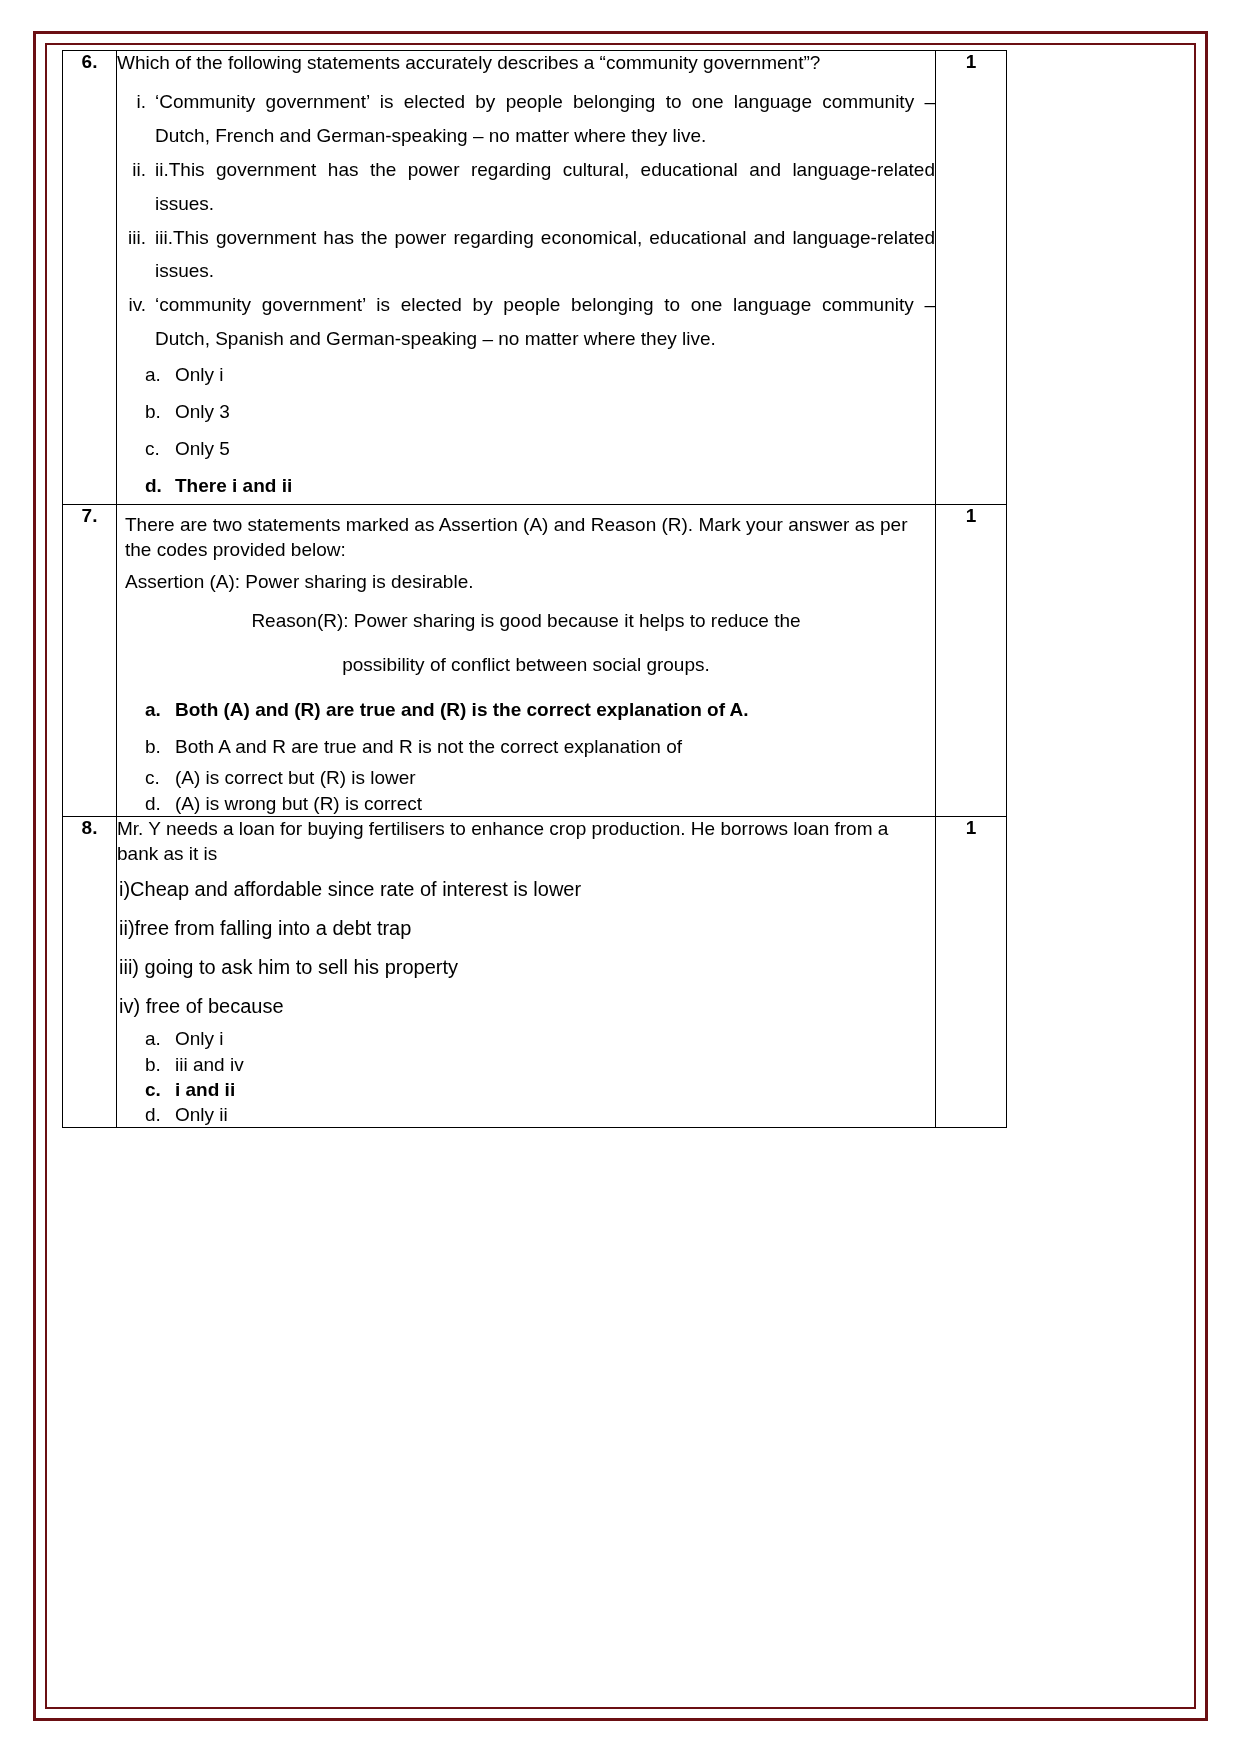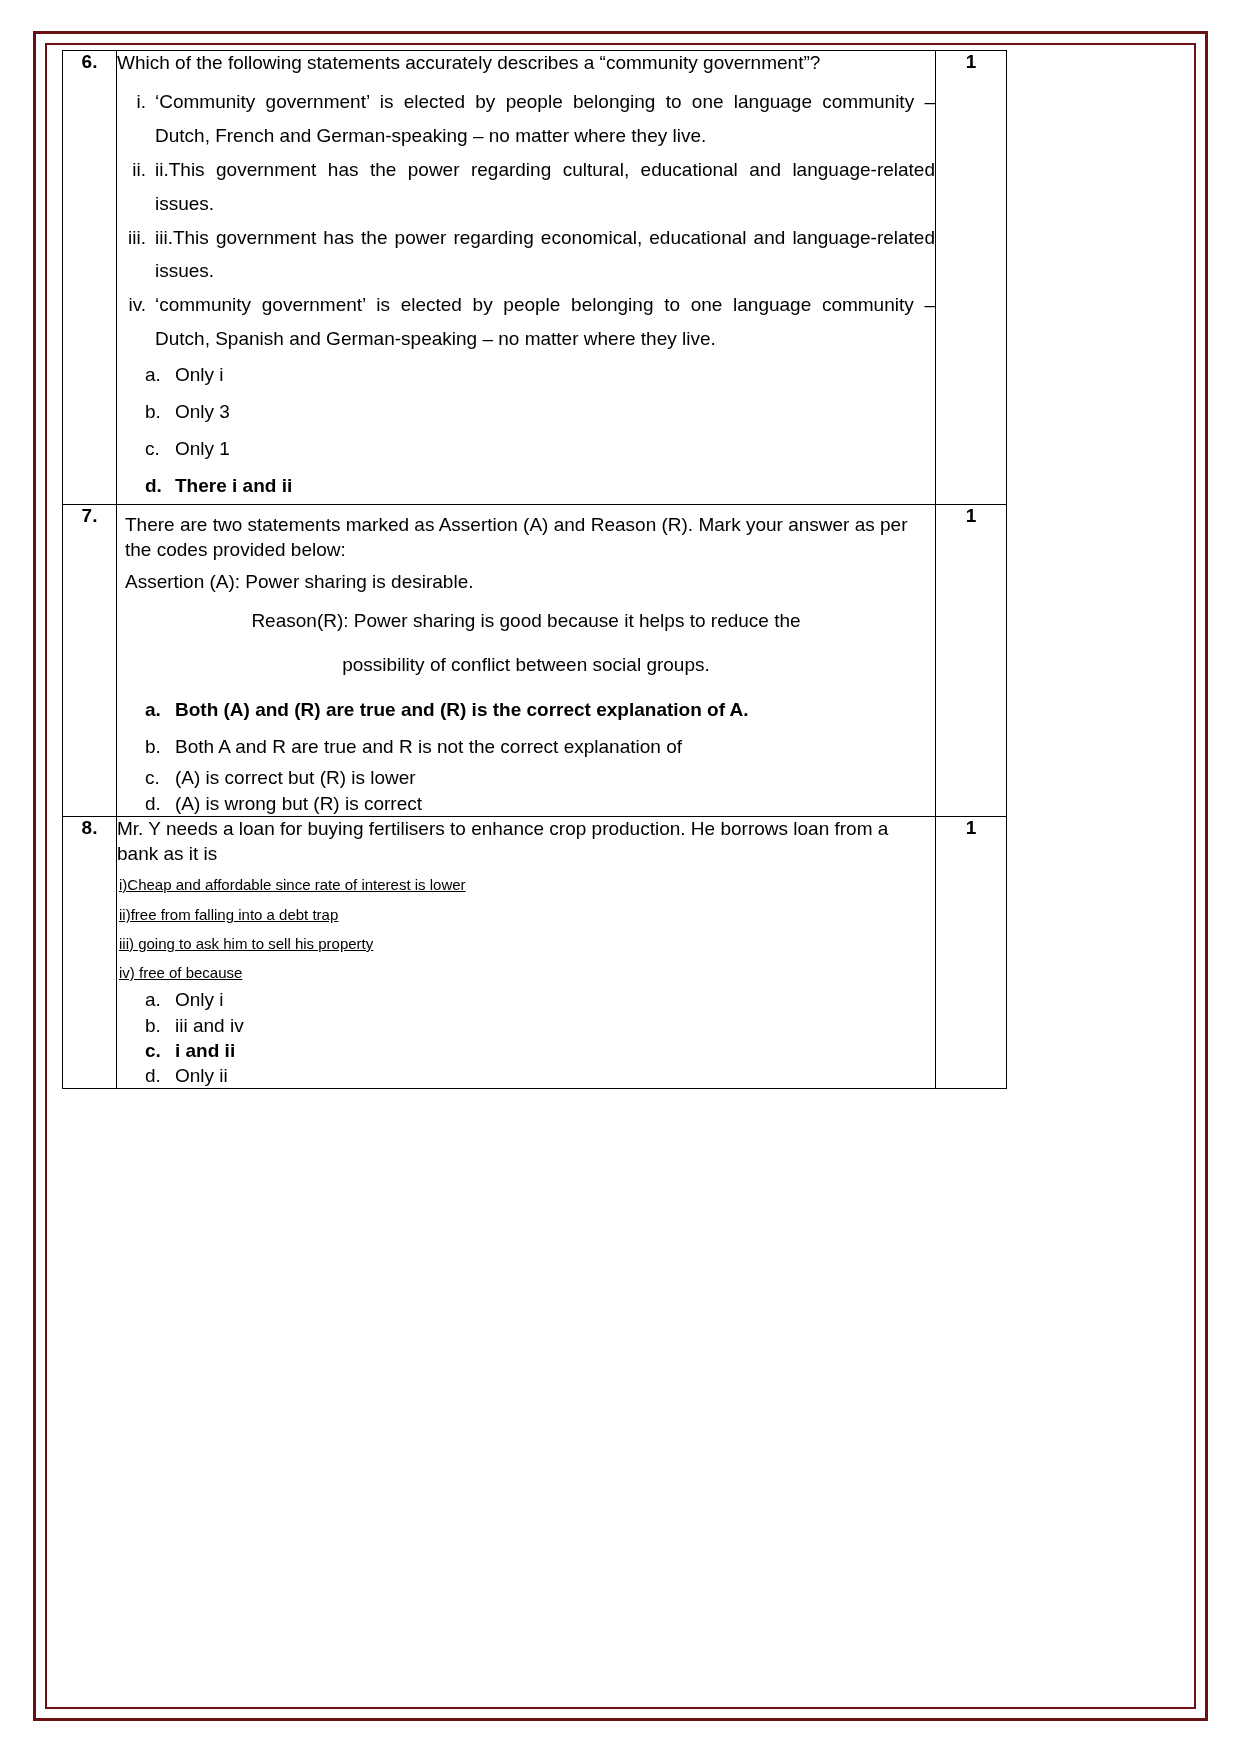--- a/index.html
+++ b/index.html
@@ -107,22 +107,21 @@
     text-align: justify;
     text-justify: inter-word;
     line-height: 1.78;
   }
 
   
   .plain-item {
     margin: 0;
     padding: 0 0 0 2px;
     line-height: 1.95;
-    font-size: 15px;
-    text-decoration: underline;
+    font-size: 20px;
   }
 
   
   ul.alpha-list {
     list-style: none;
     margin: 0;
     padding: 0 0 0 28px;
   }
   ul.alpha-list li {
     display: flex;
@@ -195,21 +194,21 @@
             <li>
               <span class="marker">a.</span>
               <span>Only i</span>
             </li>
             <li>
               <span class="marker">b.</span>
               <span>Only 3</span>
             </li>
             <li>
               <span class="marker">c.</span>
-              <span>Only 1</span>
+              <span>Only 5</span>
             </li>
             <li class="bold">
               <span class="marker">d.</span>
               <span>There i and ii</span>
             </li>
           </ul>
         </td>
         <td class="col-marks">1</td>
       </tr>
 

